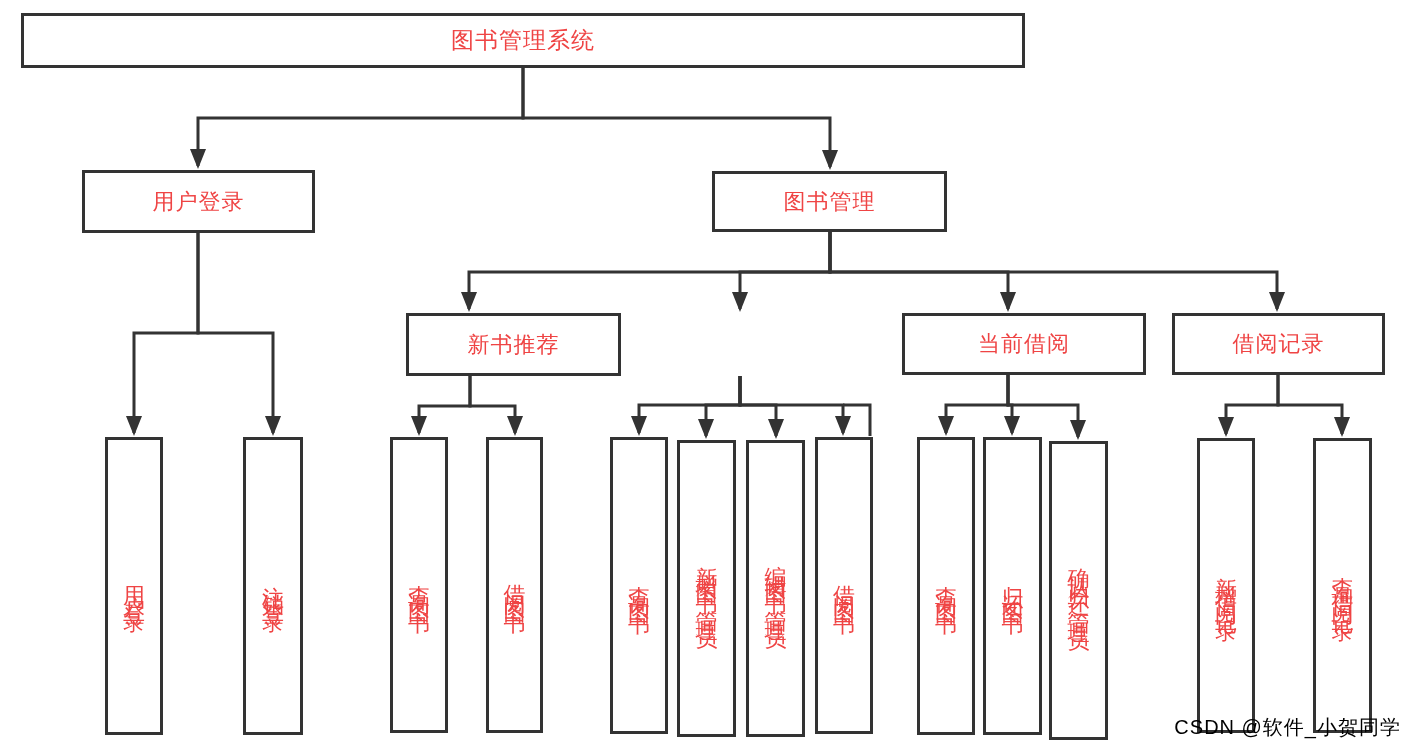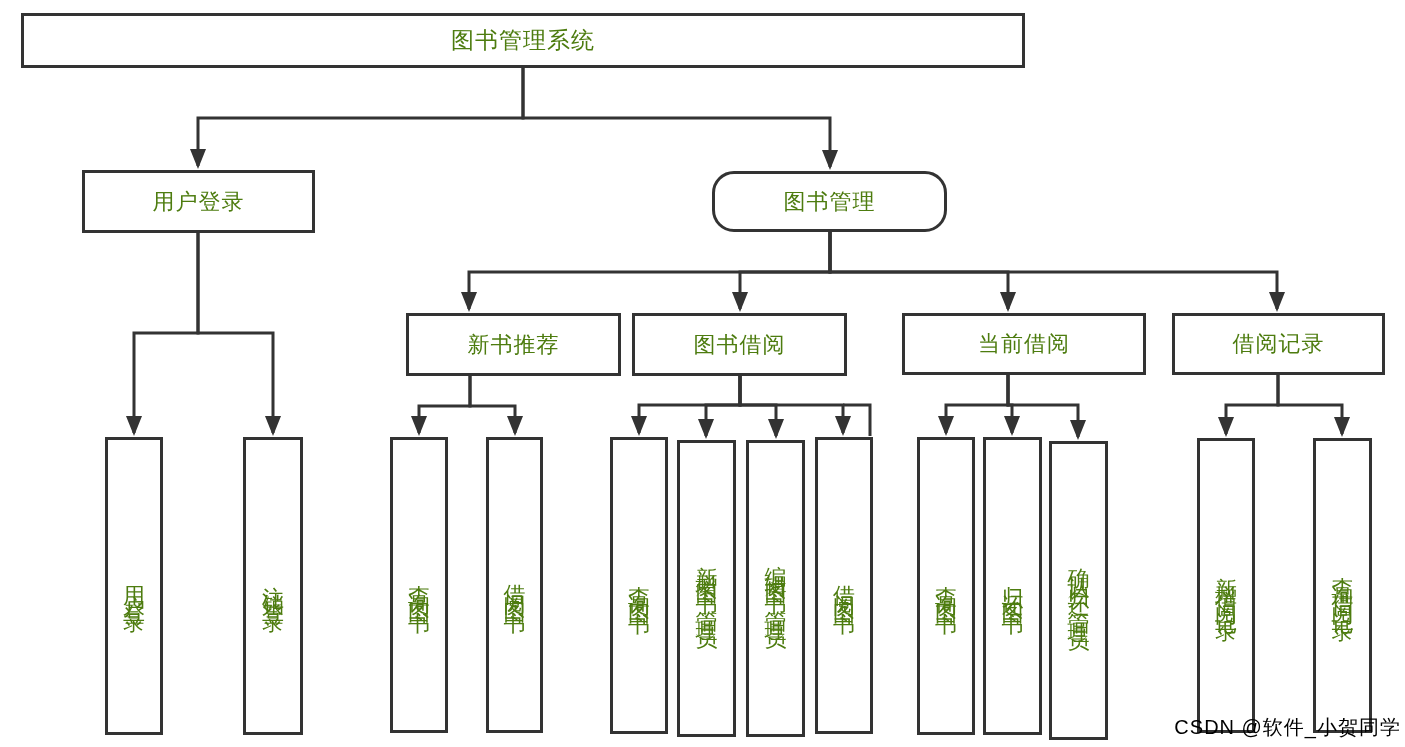--- a/index.html
+++ b/index.html
@@ -32,21 +32,21 @@
     position: absolute;
     box-sizing: border-box;
     background: #ffffff;
     border: 3px solid #333333;
     display: flex;
     align-items: center;
     justify-content: center;
     z-index: 2;
   }
   .lbl {
-    color: #4d7c0f;
+    color: #ef4444;
     font-size: 22px;
     letter-spacing: 1px;
     white-space: nowrap;
     text-align: center;
   }
   .root .lbl {
     font-size: 23px;
   }
   .vbox .lbl {
     writing-mode: vertical-rl;
@@ -120,29 +120,26 @@
     </g>
   </svg>
 
   <div class="box root" style="left:21px; top:13px; width:1004px; height:55px;">
     <span class="lbl">图书管理系统</span>
   </div>
 
   <div class="box" style="left:82px; top:170px; width:233px; height:63px;">
     <span class="lbl">用户登录</span>
   </div>
-  <div class="box" style="left:712px; top:171px; width:235px; height:61px;border-radius:22px;">
+  <div class="box" style="left:712px; top:171px; width:235px; height:61px;">
     <span class="lbl">图书管理</span>
   </div>
 
   <div class="box" style="left:362px; top:313px; width:215px; height:63px;margin-left:44px;">
     <span class="lbl">新书推荐</span>
-  </div>
-  <div class="box" style="left:632px; top:313px; width:215px; height:63px;">
-    <span class="lbl">图书借阅</span>
   </div>
   <div class="box" style="left:902px; top:313px; width:244px; height:62px;">
     <span class="lbl">当前借阅</span>
   </div>
   <div class="box" style="left:1172px; top:313px; width:213px; height:62px;">
     <span class="lbl">借阅记录</span>
   </div>
 
   <div class="box vbox" style="left:105px; top:437px; width:58px; height:298px;">
     <span class="lbl">用户登录</span>

